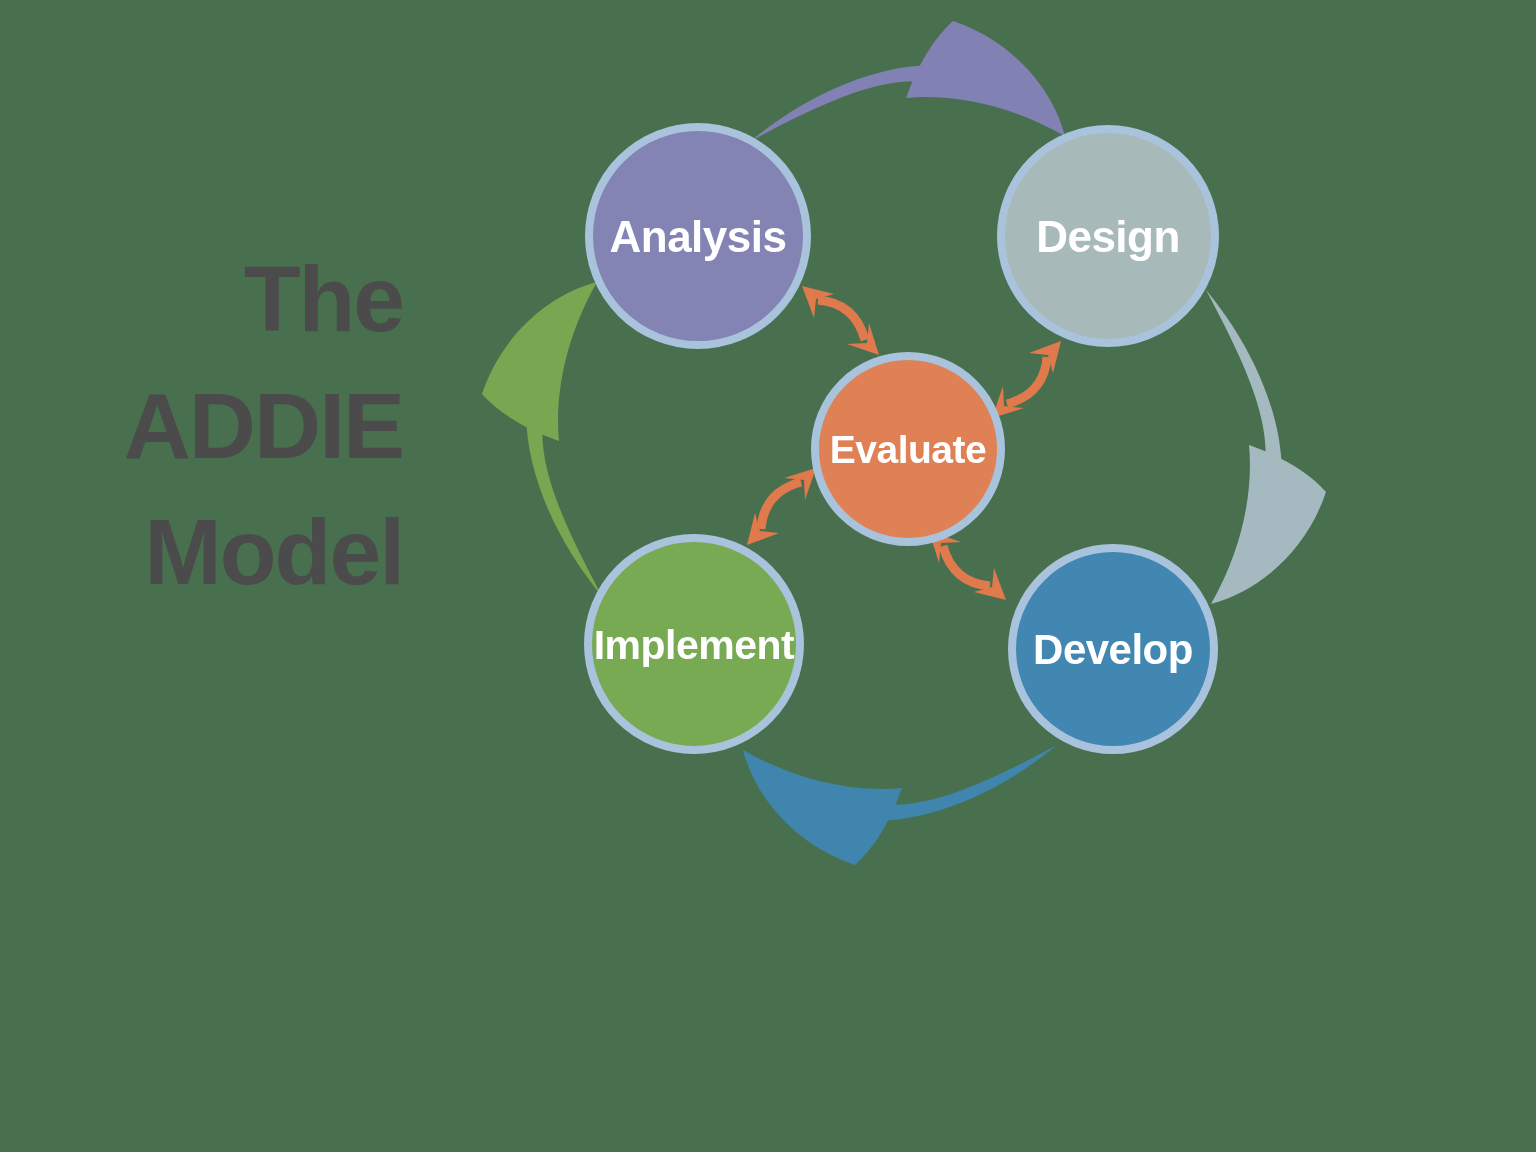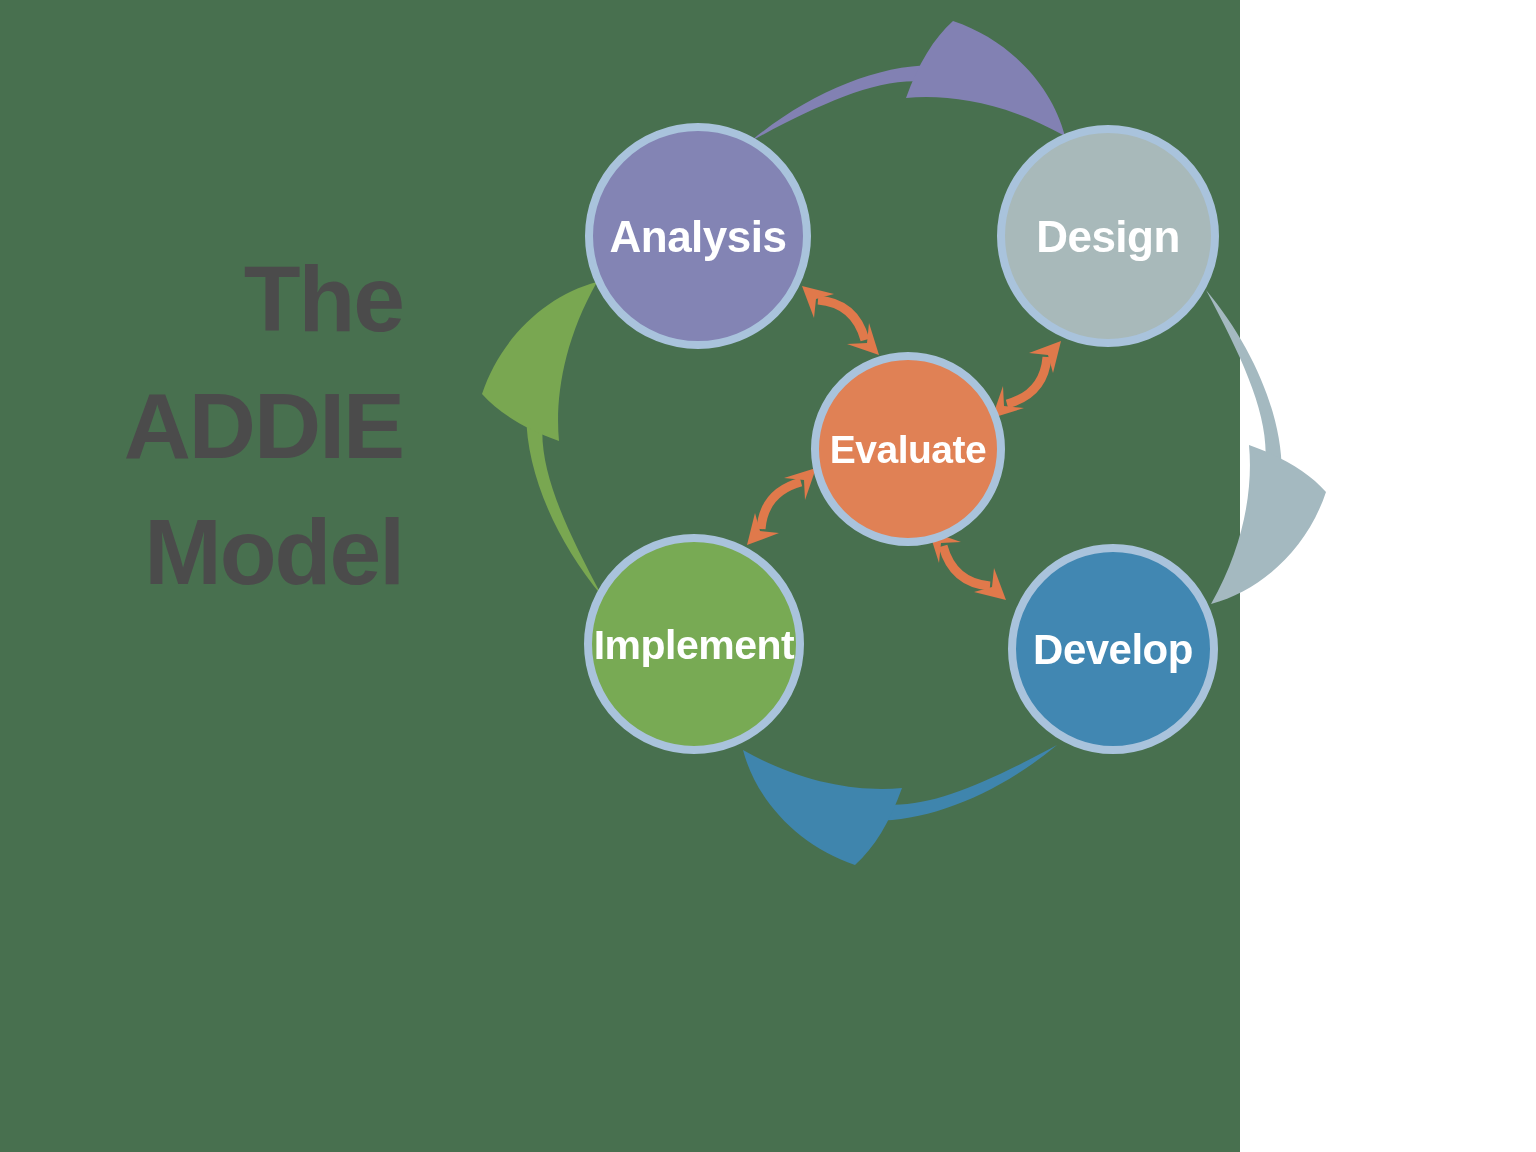--- a/index.html
+++ b/index.html
@@ -1,21 +1,21 @@
 <!DOCTYPE html>
 <html><head>
 <meta charset="utf-8">
 <style>
   html, body { margin: 0; padding: 0; }
   body {
     width: 1536px; height: 1152px; overflow: hidden;
     font-family: "Liberation Sans", "DejaVu Sans", sans-serif;
   }
   #stage {
-    position: relative; width: 1240px; height: 1152px;
+    position: relative; width: 1536px; height: 1152px;
     background: #48704f;
   }
   svg { display: block; width: 1536px; height: 1152px; }
   .node-label {
     fill: #ffffff; font-weight: bold;
     font-family: "Liberation Sans", "DejaVu Sans", sans-serif;
     letter-spacing: -0.5px;
   }
   .title-line {
     fill: #4b4b4b; font-weight: bold; font-size: 93px;

